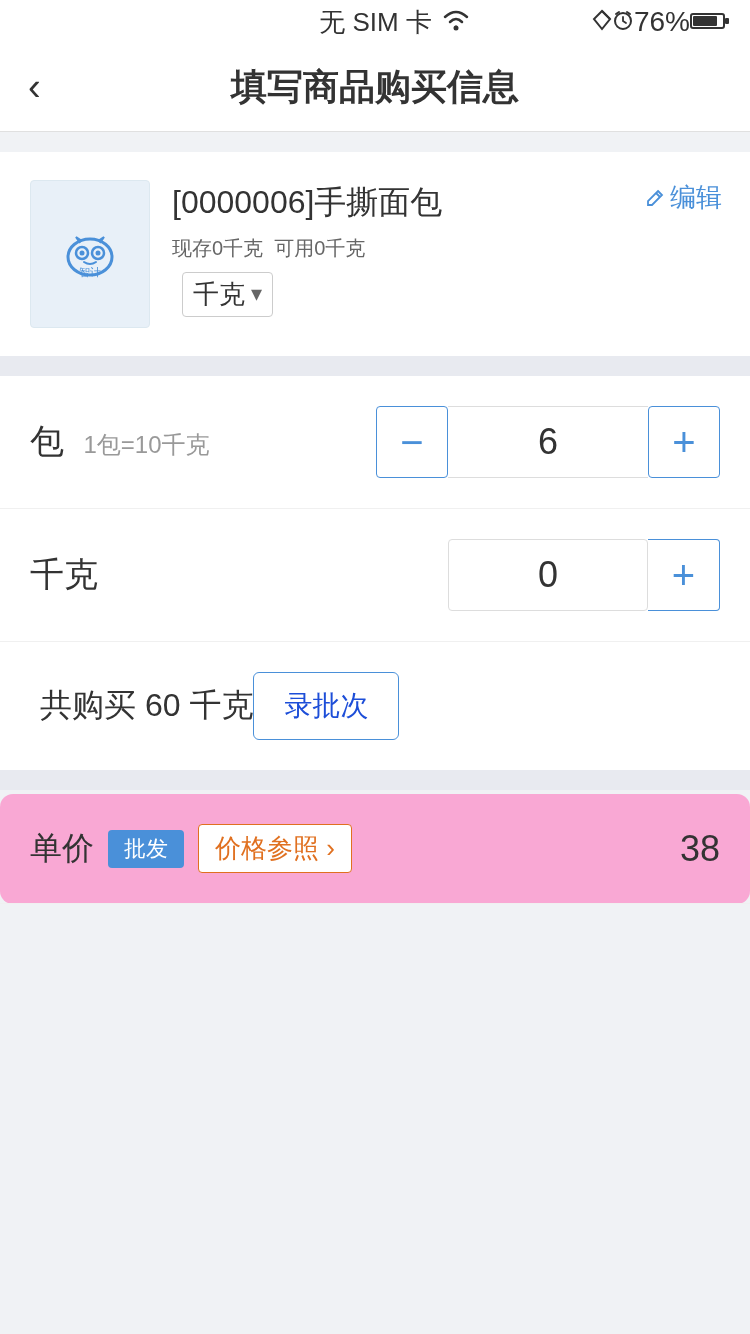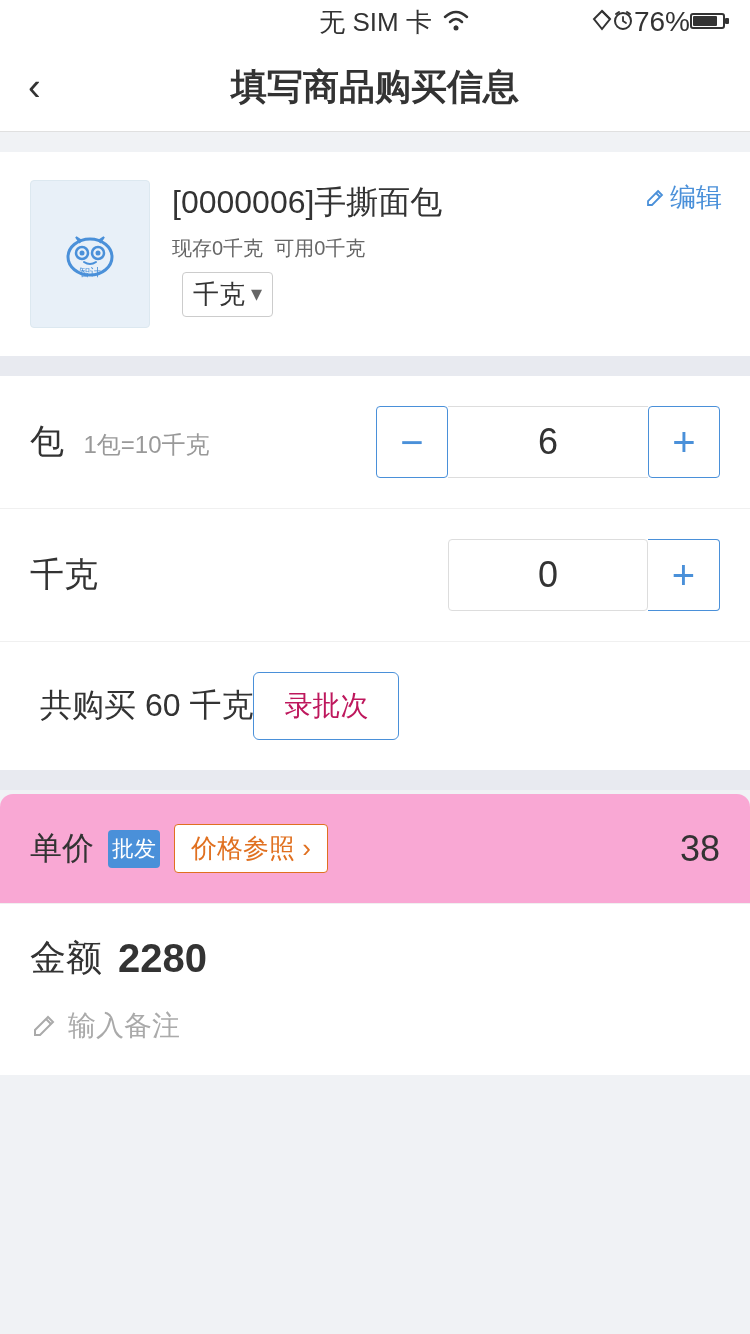--- a/index.html
+++ b/index.html
@@ -227,21 +227,21 @@
     }
     .total-label {
       font-size: 32px;
       color: #333;
     }
     .record-batch-btn {
       border: 1.5px solid #4a90d9;
       border-radius: 6px;
       padding: 14px 30px;
       font-size: 28px;
-      color: #be185d;
+      color: #1d4ed8;
       background: #fff;
       cursor: pointer;
     }
 
     
     .price-section {
       background: #f9a8d4;
       margin-top: 4px;
       border-radius: 13px;
     }
@@ -253,21 +253,21 @@
     }
     .price-label {
       font-size: 32px;
       color: #333;
       margin-right: 14px;
     }
     .batch-tag {
       background: #4a90d9;
       color: #fff;
       font-size: 22px;
-      padding: 4px 4px;
+      padding: 4px 16px;
       border-radius: 4px;
       margin-right: 14px;
     }
     .price-ref-btn {
       border: 1.5px solid #e07020;
       border-radius: 4px;
       padding: 6px 16px;
       font-size: 26px;
       color: #e07020;
       background: #fff;
@@ -445,28 +445,15 @@
 <div class="divider-section"></div>
 
 <div class="price-section">
   <div class="price-row">
     <span class="price-label">单价</span>
     <span class="batch-tag">批发</span>
     <button class="price-ref-btn">价格参照 ›</button>
     <span class="price-value">38</span>
   </div>
 
-  <div class="amount-section">
-    <div class="amount-row">
-      <span class="amount-label">金额</span>
-      <span class="amount-value">2280</span>
-    </div>
-    <div class="remark-row">
-      <svg width="28" height="28" viewBox="0 0 28 28" fill="none">
-        <path d="M18 5 L23 10 L10 23 L5 23 L5 18 Z" stroke="#aaa" stroke-width="2" fill="none"></path>
-        <path d="M16 7 L21 12" stroke="#aaa" stroke-width="2"></path>
-      </svg>
-      <span style="color:#aaa;font-size:28px;">输入备注</span>
-    </div>
-  </div>
 </div>
 
 <div class="empty-space"></div>
 
 </body></html>

